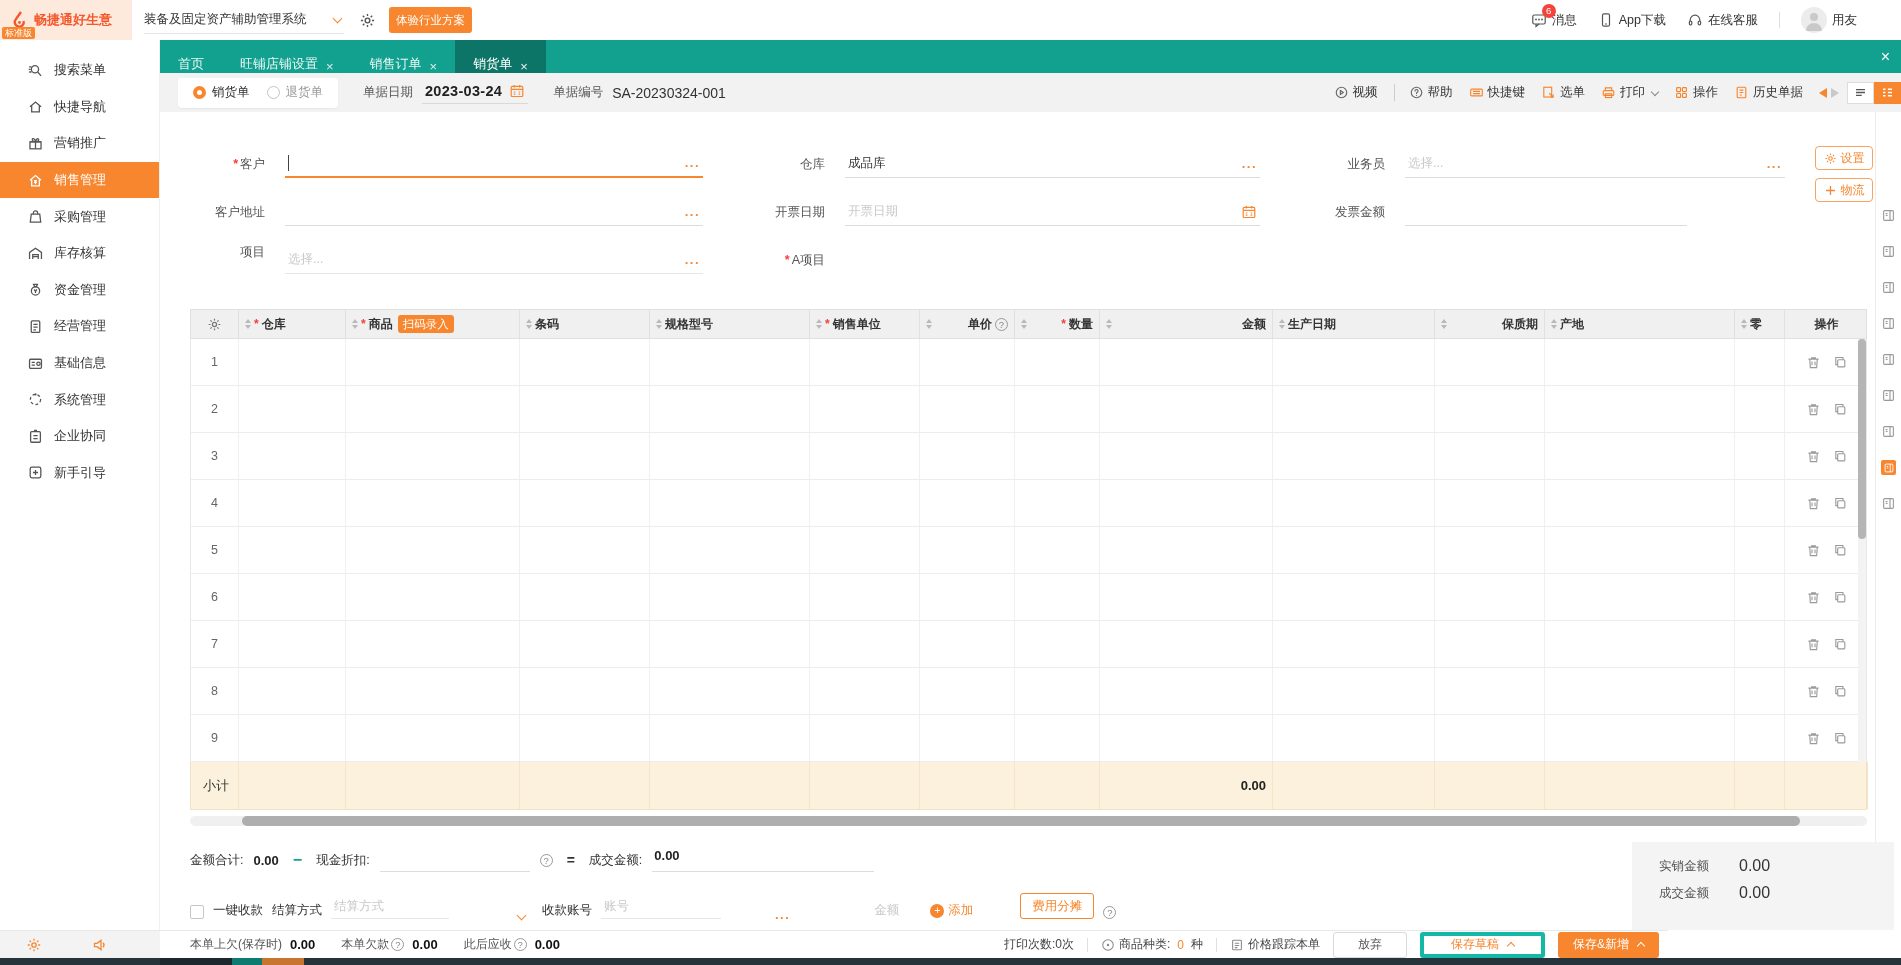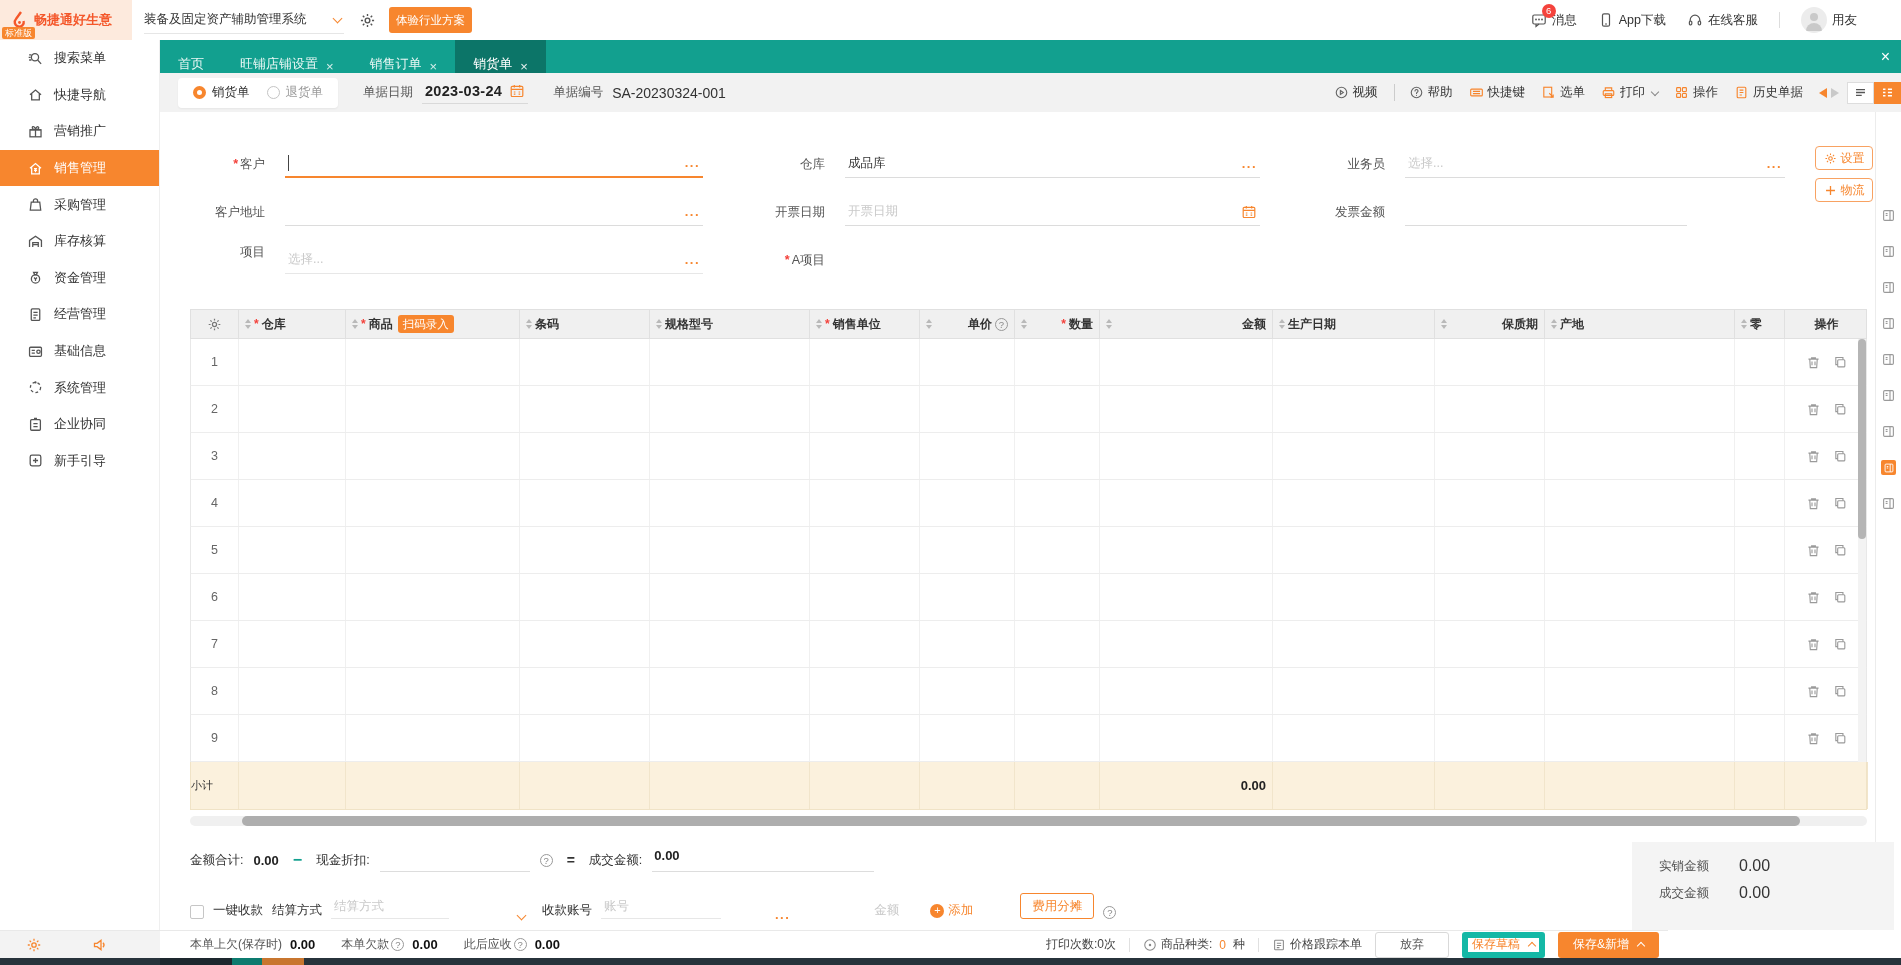--- a/index.html
+++ b/index.html
@@ -22,21 +22,21 @@
            display:flex;align-items:center;cursor:pointer;white-space:nowrap;}
   .top-right{margin-left:auto;display:flex;align-items:center;gap:21px;padding-right:44px;font-size:12.5px;color:#333;}
   .top-item{display:flex;align-items:center;gap:5px;position:relative;cursor:pointer;white-space:nowrap;}
   .ti-ico{width:16px;height:16px;color:#555;}
   .badge{position:absolute;top:-8px;left:11px;background:#f4433c;color:#fff;border-radius:8px;font-size:9.5px;
          min-width:14px;height:14px;line-height:14px;text-align:center;padding:0 2px;}
   .tr-sep{width:1px;height:16px;background:#ddd;}
   .avatar{width:26px;height:26px;border-radius:50%;background:#ececec;overflow:hidden;}
 
   
-  .sidebar{position:absolute;left:0;top:40px;width:160px;height:890px;background:#fff;border-right:1px solid #efefef;padding-top:0;z-index:4;}
+  .sidebar{position:absolute;left:0;top:40px;width:160px;height:890px;background:#fff;border-right:1px solid #efefef;padding-top:12px;z-index:4;}
   .side-item{height:36.6px;display:flex;align-items:center;gap:10px;padding-left:27px;font-size:13px;color:#333;cursor:pointer;}
   .side-ico{width:17px;height:17px;color:#555;flex:0 0 17px;}
   .side-item.active{background:#f7862e;color:#fff;}
   .side-item.active .side-ico{color:#fff;}
 
   
   .tabbar{position:absolute;left:160px;top:40px;width:1741px;height:33px;background:#12a08f;display:flex;align-items:stretch;z-index:4;}
   .tab{display:flex;align-items:flex-end;gap:8px;padding:0 18px;color:#e9f7f4;font-size:13px;cursor:pointer;white-space:nowrap;}
   .tab.active{background:#0c7568;color:#fff;}
   .tab-x{font-size:13px;opacity:.9;line-height:1;}
@@ -106,21 +106,21 @@
   .qmark{width:13px;height:13px;border:1px solid #999;border-radius:50%;font-size:9.5px;color:#888;font-weight:400;
          display:inline-flex;align-items:center;justify-content:center;flex:0 0 13px;}
   .gbody .tr{display:flex;height:47px;border-bottom:1px solid #ededed;border-left:1px solid #e8e8e8;border-right:1px solid #e8e8e8;background:#fff;}
   .td{border-right:1px solid #f0f0f0;display:flex;align-items:center;padding:0 6px;flex:0 0 auto;}
   .td:last-child{border-right:none;}
   .td.rowno{justify-content:center;color:#666;font-size:12.5px;}
   .td.center{justify-content:center;gap:12px;}
   .act-ico{width:15px;height:15px;color:#9a9a9a;cursor:pointer;}
   .tr.subtotal{background:#fbf1dd;height:48px;border:1px solid #f0e3c6;border-top:none;}
   .subtotal .td{border-right:1px solid #f1e5cb;}
-  .subtotal .td.rowno{justify-content:flex-start;padding-left:0;color:#333;font-size:11px;}
+  .subtotal .td.rowno{justify-content:flex-start;padding-left:12px;color:#333;font-size:13px;}
   .td.num-right{justify-content:flex-end;font-weight:700;color:#222;font-size:13px;}
 
   .hscroll{position:absolute;left:190px;top:816px;width:1677px;height:10px;background:#f0f0f0;border-radius:5px;}
   .hthumb{position:absolute;left:52px;top:0;height:10px;width:1558px;background:#aeaeae;border-radius:5px;cursor:pointer;}
   .vscroll{position:absolute;left:1858px;top:339px;width:8px;height:423px;background:#f3f3f3;}
   .vthumb{position:absolute;left:0;top:0;width:8px;height:200px;background:#b5b5b5;border-radius:4px;cursor:pointer;}
 
   
   .summary{position:absolute;left:190px;top:845px;height:30px;display:flex;align-items:center;gap:10px;font-size:12.5px;color:#333;}
   .sum-val{font-weight:700;font-size:13px;color:#222;}
@@ -147,21 +147,21 @@
   .foot-stats{display:flex;align-items:center;gap:26px;margin-left:30px;font-size:12px;color:#555;white-space:nowrap;}
   .fstat{display:flex;align-items:center;gap:2px;}
   .fs-val{font-weight:700;color:#111;font-size:13px;margin-left:6px;}
   .foot-right{margin-left:auto;display:flex;align-items:center;gap:13px;padding-right:9px;font-size:12px;color:#444;white-space:nowrap;}
   .fr-sep{width:1px;height:14px;background:#e0e0e0;}
   .fr-item{display:flex;align-items:center;gap:4px;}
   .fr-ico{width:14px;height:14px;color:#8a8a8a;}
   .sku-num{color:#f7862e;margin:0 3px;}
   .btn{height:26px;border-radius:3px;display:flex;align-items:center;justify-content:center;cursor:pointer;}
   .btn-cancel{width:74px;background:#fff;border:1px solid #d9d9d9;color:#555;}
-  .btn-draft{background:#fff;border:6px solid #14b8a6;color:#f7862e;gap:9px;padding:0 4px;}
+  .btn-draft{background:#fff;border:4px solid #14b8a6;color:#f7862e;gap:9px;padding:0 27px;}
   .btn-save{background:#f7862e;color:#fff;gap:9px;padding:0 15px;}
   .chev-up{width:6px;height:6px;border-left:1.5px solid currentColor;border-top:1.5px solid currentColor;transform:rotate(45deg);margin-top:3px;}
 
   .osbar{position:absolute;left:0;top:958px;width:1901px;height:7px;background:#27333b;}
   .os-seg{position:absolute;top:0;height:7px;}
 </style>
 </head>
 <body>
 
 <div class="app">

